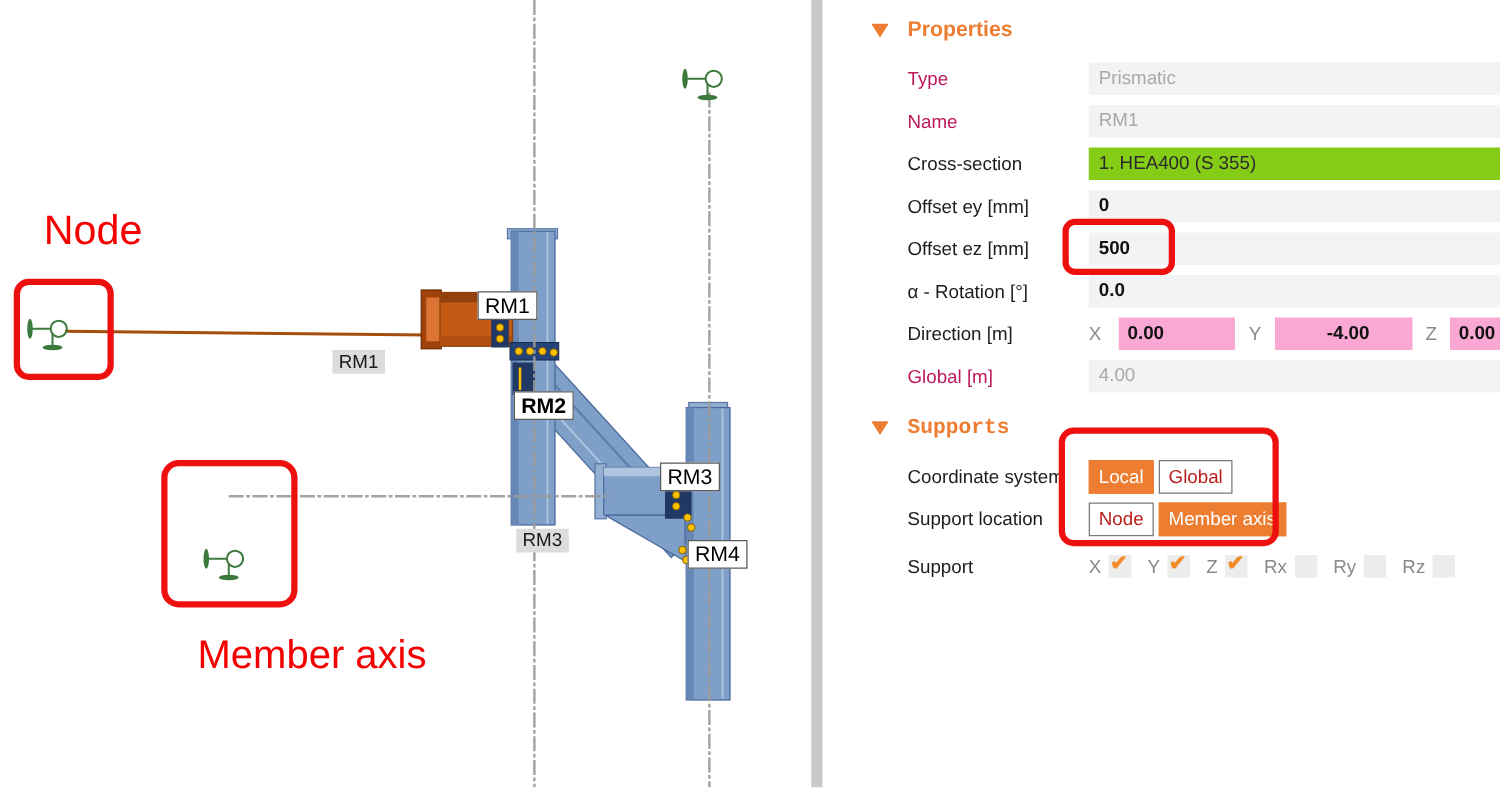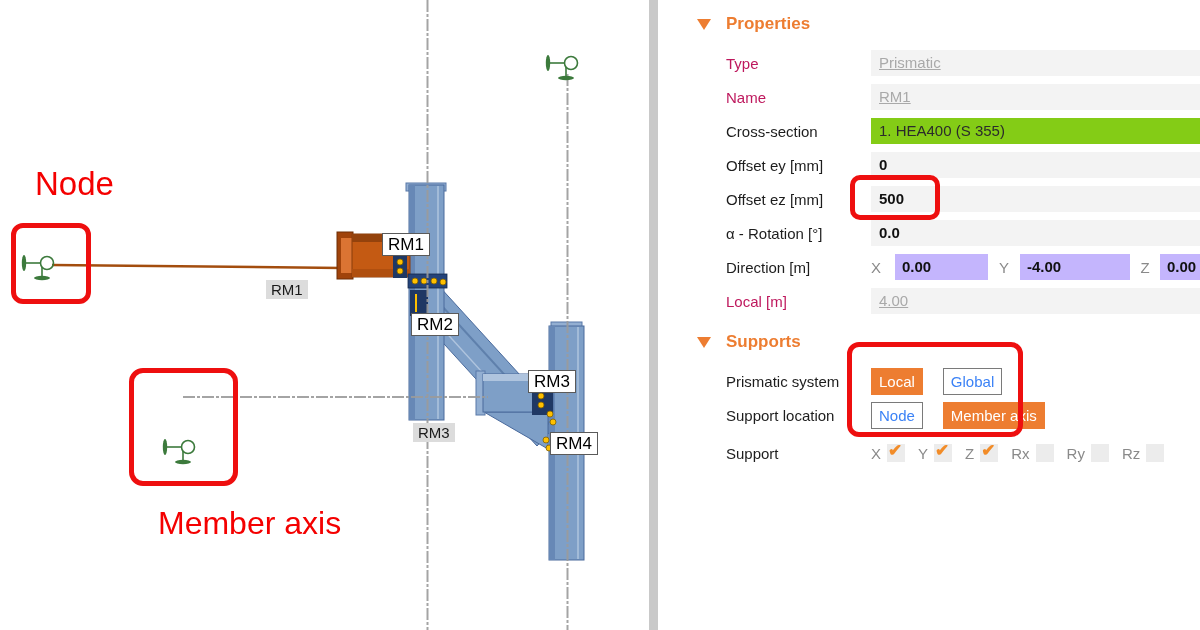--- a/index.html
+++ b/index.html
@@ -26,35 +26,35 @@
   .section-header { display:flex; align-items:center; margin:0 0 14px -29px; height:24px; }
   .tri { width:0; height:0; border-left:7px solid transparent; border-right:7px solid transparent;
          border-top:11px solid #ed7d31; margin-right:15px; }
   .section-title { color:#ed7d31; font-weight:bold; font-size:17px; }
 
   .prop-row { display:flex; align-items:center; height:26px; margin-bottom:8px; }
   .prop-label { width:145px; flex:none; font-weight:normal; color:#1d1d1d; }
   .prop-label.dim { font-weight:normal; color:#be185d; }
   .prop-field { flex:1; height:26px; line-height:26px; background:#f3f3f3; padding-left:8px;
                 color:#111; font-weight:bold; overflow:hidden; }
-  .prop-field.dim { color:#a9a9a9; font-weight:normal;text-decoration:underline; }
+  .prop-field.dim { color:#a9a9a9; font-weight:normal; }
   .prop-field.select { background:#84cc16; font-weight:normal; color:#2b2b2b; }
 
   .triple { flex:1; display:flex; align-items:center; }
   .axis-lbl { color:#8a8a8a; font-weight:normal; }
   .axis-lbl.x { width:24px; }
   .axis-lbl.y { width:32px; text-align:center; }
   .axis-lbl.z { width:30px; text-align:center; }
-  .subfield { height:26px; line-height:26px; background:#c4b5fd; padding-left:7px;
+  .subfield { height:26px; line-height:26px; background:#f9a8d4; padding-left:7px;
               color:#111; font-weight:bold; }
-  .subfield.f1 { width:93px; } .subfield.f2 { width:110px; } .subfield.f3 { flex:1; }
-
-  .btn-group { flex:1; display:flex; gap:20px; }
+  .subfield.f1 { width:93px; } .subfield.f2 { width:110px;text-align:center; } .subfield.f3 { flex:1; }
+
+  .btn-group { flex:1; display:flex; gap:4px; }
   .toggle-btn { display:inline-flex; align-items:center; height:27px; padding:0 7px;
-                border:1px solid #7a7a7a; background:#fff; color:#3b82f6; cursor:pointer; }
+                border:1px solid #7a7a7a; background:#fff; color:#b91c1c; cursor:pointer; }
   .toggle-btn.selected { background:#ed7d31; border-color:#ed7d31; color:#fff; }
 
   .support-axes { flex:1; display:flex; align-items:center; gap:13px; }
   .axis-item { display:flex; align-items:center; gap:6px; }
   .axis-name { color:#8a8a8a; }
   .cbx { width:18px; height:18px; background:#ececec; position:relative; }
   .cbx .mark { position:absolute; left:1px; top:-4px; color:#f28c28; font-size:17px; font-weight:bold; }
 </style>
 </head>
 <body>
@@ -136,21 +136,21 @@
         <ellipse cx="-5" cy="15" rx="8" ry="2.2" fill="#3c7a3c" stroke="none"></ellipse>
       </g>
     </defs>
     <use href="#support-sym" x="47" y="263"></use>
     <use href="#support-sym" x="188" y="447"></use>
     <use href="#support-sym" x="571" y="63"></use>
   </svg>
 
   <div class="member-label" style="left:382px; top:233px;">RM1</div>
   <div class="member-label gray" style="left:266px; top:280px;">RM1</div>
-  <div class="member-label" style="left:411px; top:313px;">RM2</div>
+  <div class="member-label" style="left:411px; top:313px;font-weight:bold;">RM2</div>
   <div class="member-label" style="left:528px; top:370px;">RM3</div>
   <div class="member-label gray" style="left:413px; top:423px;">RM3</div>
   <div class="member-label" style="left:550px; top:432px;">RM4</div>
 
   <div class="red-note" style="left:35px; top:165px;">Node</div>
   <div class="red-note" style="left:158px; top:505px; font-size:32px;">Member axis</div>
   <div class="red-rect" style="left:11px; top:223px; width:80px; height:81px;"></div>
   <div class="red-rect" style="left:129px; top:368px; width:109px; height:118px; border-radius:14px;"></div>
 </div>
 
@@ -199,31 +199,31 @@
       <span class="axis-lbl x">X</span>
       <span class="subfield f1">0.00</span>
       <span class="axis-lbl y">Y</span>
       <span class="subfield f2">-4.00</span>
       <span class="axis-lbl z">Z</span>
       <span class="subfield f3">0.00</span>
     </span>
   </div>
 
   <div class="prop-row">
-    <span class="prop-label dim">Local [m]</span>
+    <span class="prop-label dim">Global [m]</span>
     <span class="prop-field dim">4.00</span>
   </div>
 
-  <div class="section-header" style="margin-top:16px;">
+  <div class="section-header" style="margin-top:16px;font-family:Liberation Mono, monospace;">
     <span class="tri"></span>
     <span class="section-title">Supports</span>
   </div>
 
   <div class="prop-row">
-    <span class="prop-label">Prismatic system</span>
+    <span class="prop-label">Coordinate system</span>
     <span class="btn-group">
       <span class="toggle-btn selected">Local</span>
       <span class="toggle-btn">Global</span>
     </span>
   </div>
 
   <div class="prop-row">
     <span class="prop-label">Support location</span>
     <span class="btn-group">
       <span class="toggle-btn">Node</span>

